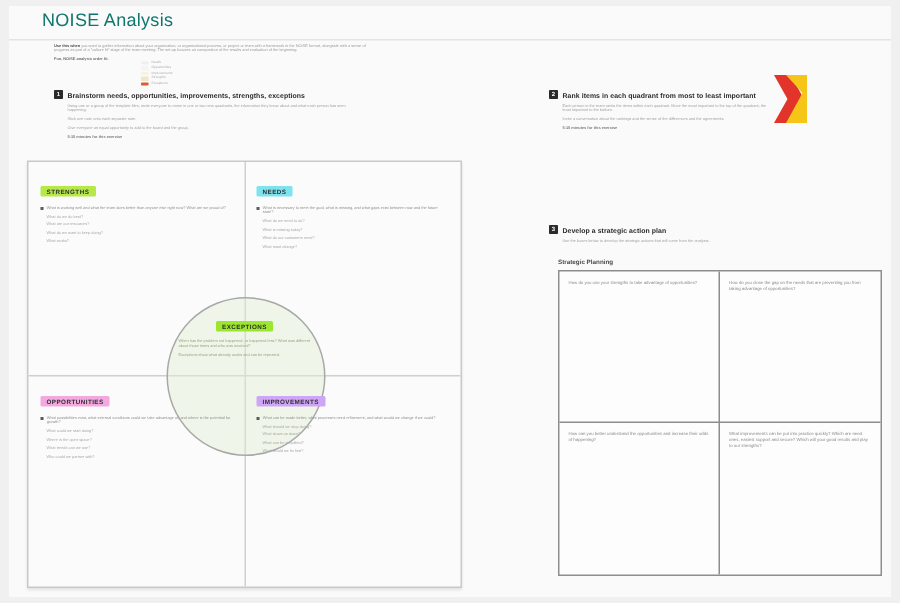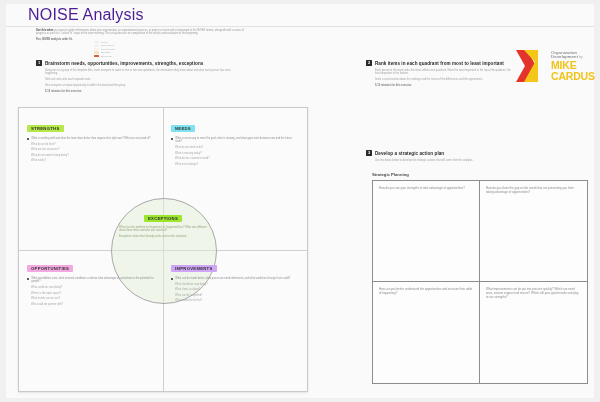--- a/index.html
+++ b/index.html
@@ -11,21 +11,21 @@
     -webkit-font-smoothing:antialiased;
   }
   .canvas{
     position:absolute;left:6px;top:4px;width:588px;height:394px;
     background:#fafafa;
   }
 
   
   .doc-title{
     position:absolute;left:22px;top:2px;
-    font-size:16px;letter-spacing:.2px;color:#4c1d95;font-weight:400;
+    font-size:12px;letter-spacing:.2px;color:#0f766e;font-weight:400;
   }
   .hr{
     position:absolute;left:0;top:22px;width:588px;height:1px;background:#e3e3e3;
   }
 
   
   .intro{
     position:absolute;left:30px;top:25px;width:215px;
   }
   .intro p{
@@ -188,26 +188,20 @@
     <div class="body">
       <p>Use the boxes below to develop the strategic actions that will come from the analysis.</p>
     </div>
   </div>
 
   <div class="logo">
     <svg class="logo-mark" viewBox="0 0 34 36">
       <polygon points="2,34 11,18 2,2 13,2 22,18 13,34" fill="#e2342a"></polygon>
       <polygon points="10,34 21,14 10,2 24,2 24,34" fill="#f5c518"></polygon>
     </svg>
-    <div class="logo-txt">
-      <div class="l1">Organization</div>
-      <div class="l2"><span>Development</span> <em>by</em></div>
-      <div class="l3">MIKE</div>
-      <div class="l4">CARDUS</div>
-    </div>
   </div>
 
   <div class="noise">
     <div class="vline"></div>
     <div class="hline"></div>
     <div class="circle"></div>
 
     <div class="quad q-tl">
       <span class="chip strengths">STRENGTHS</span>
       <div class="qbody">

